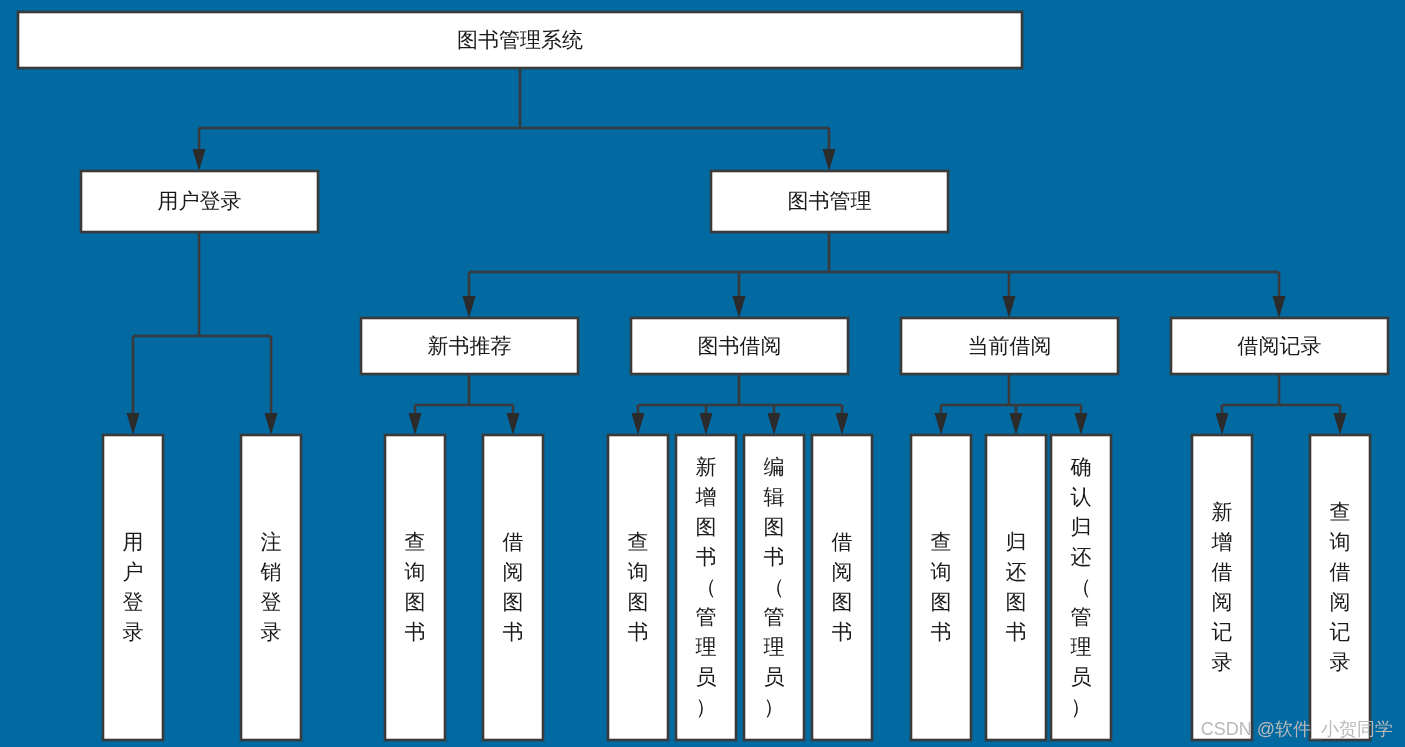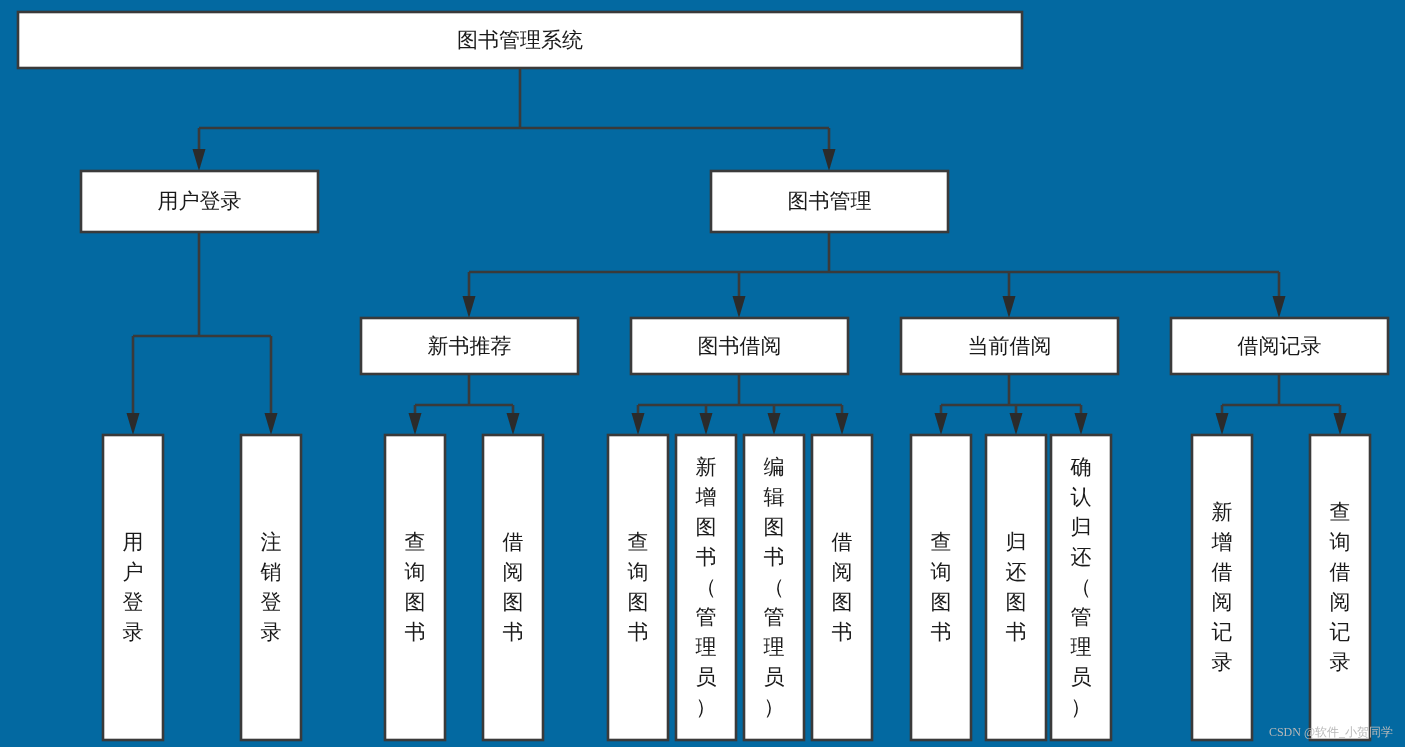--- a/index.html
+++ b/index.html
@@ -45,22 +45,22 @@
     fill: #1a1a1a;
     font-family: "Liberation Sans", "DejaVu Sans", sans-serif;
     font-size: 21px;
     text-anchor: middle;
     dominant-baseline: middle;
   }
   .watermark-text {
     position: absolute;
     right: 12px;
     bottom: 6px;
-    font-family: Liberation Serif, serif;
-    font-size: 12px;
+    font-family: Liberation Sans, sans-serif;
+    font-size: 18px;
     color: #b9b9b9;
     white-space: nowrap;
     user-select: none;
     pointer-events: none;
   }
 </style>
 </head>
 <body>
 
 <div id="diagram-root">

